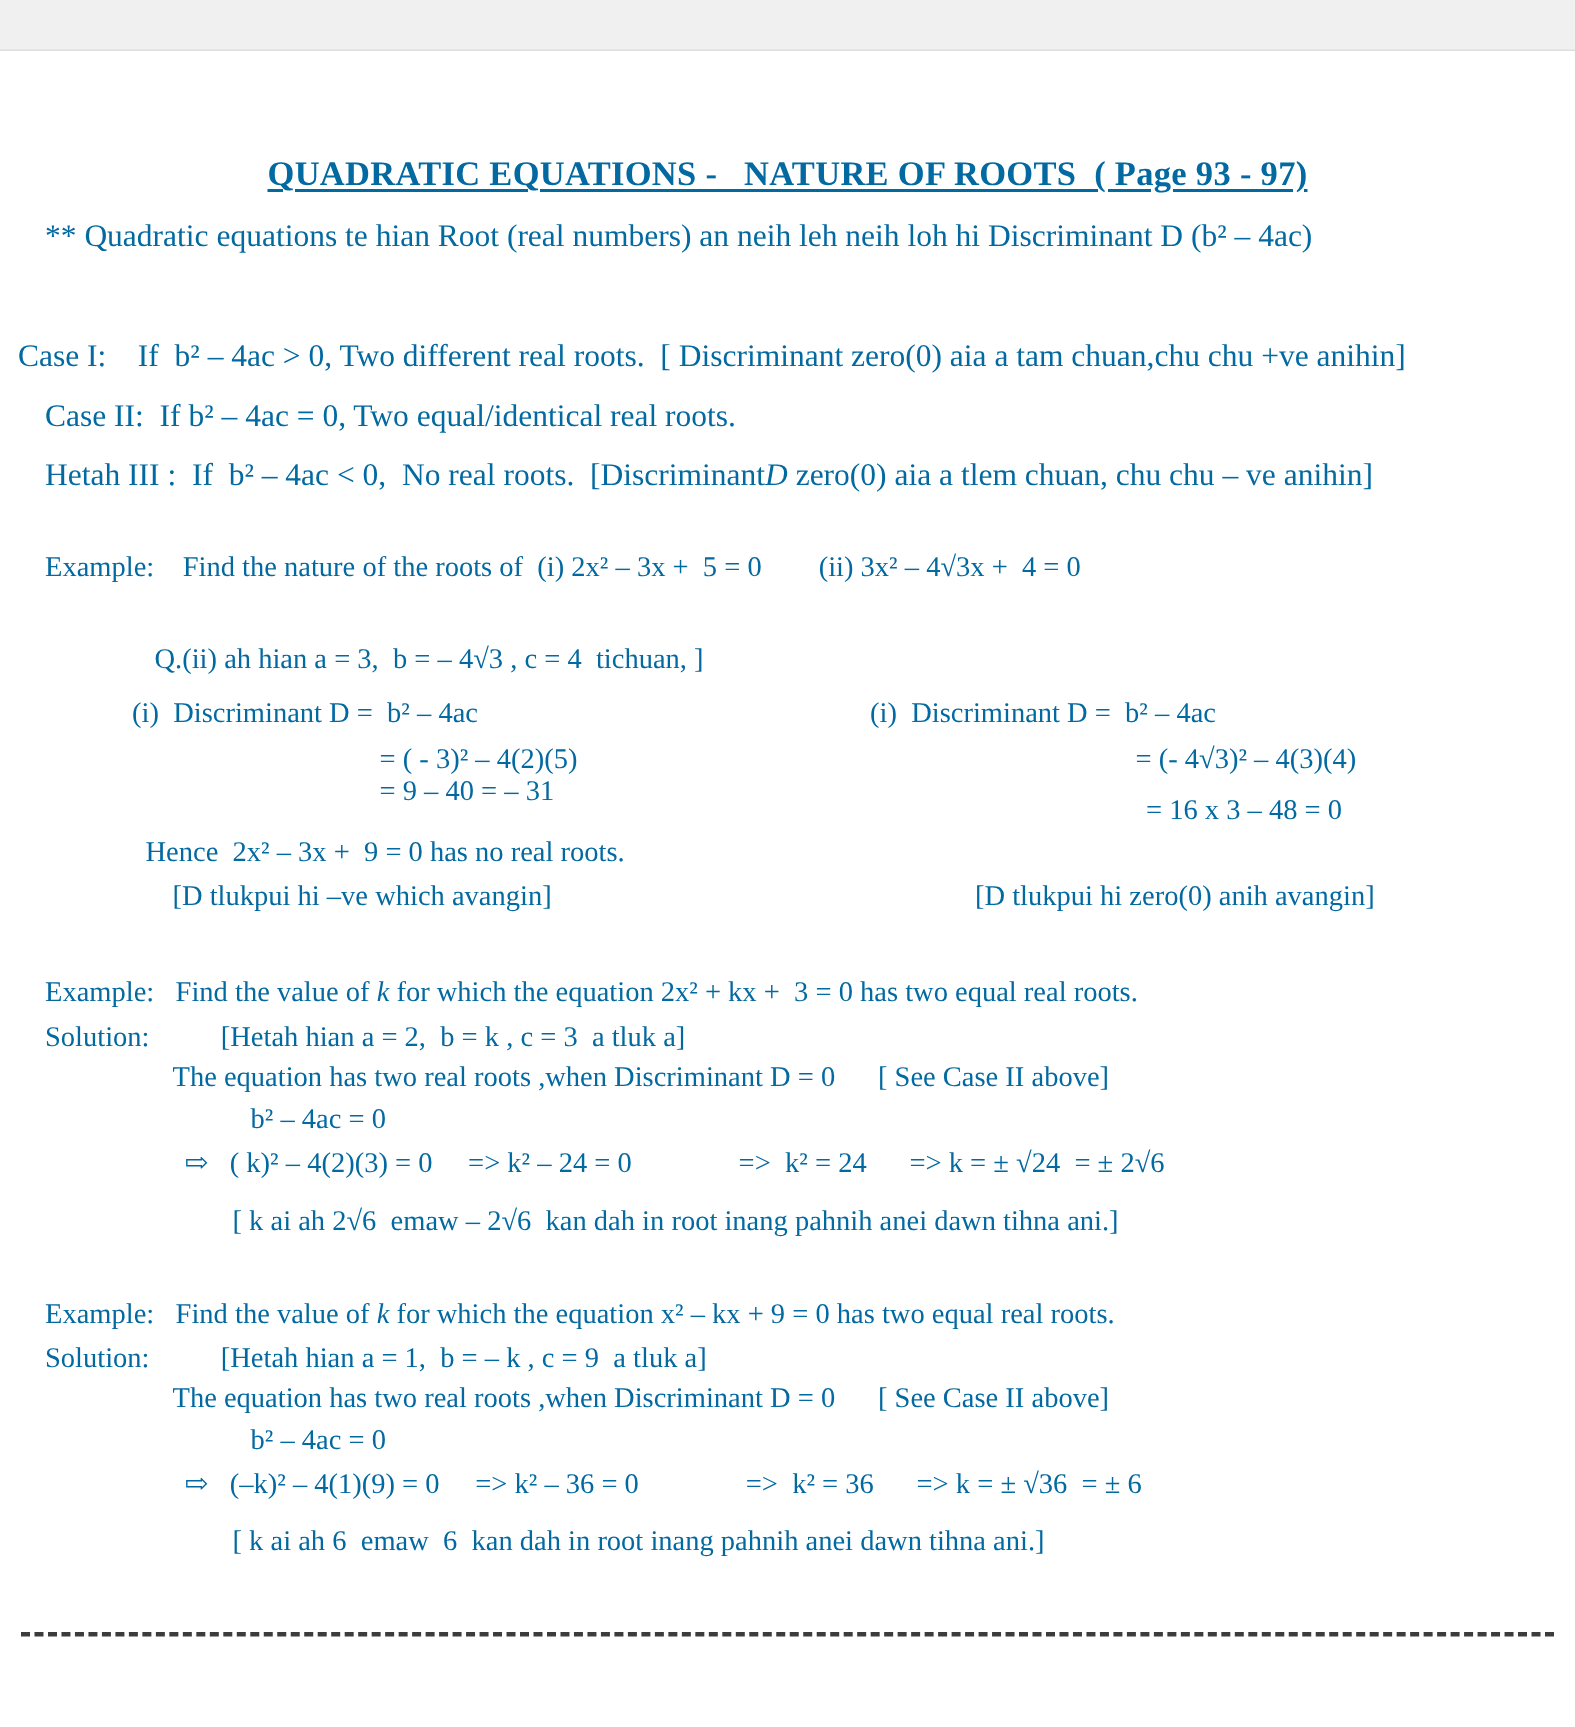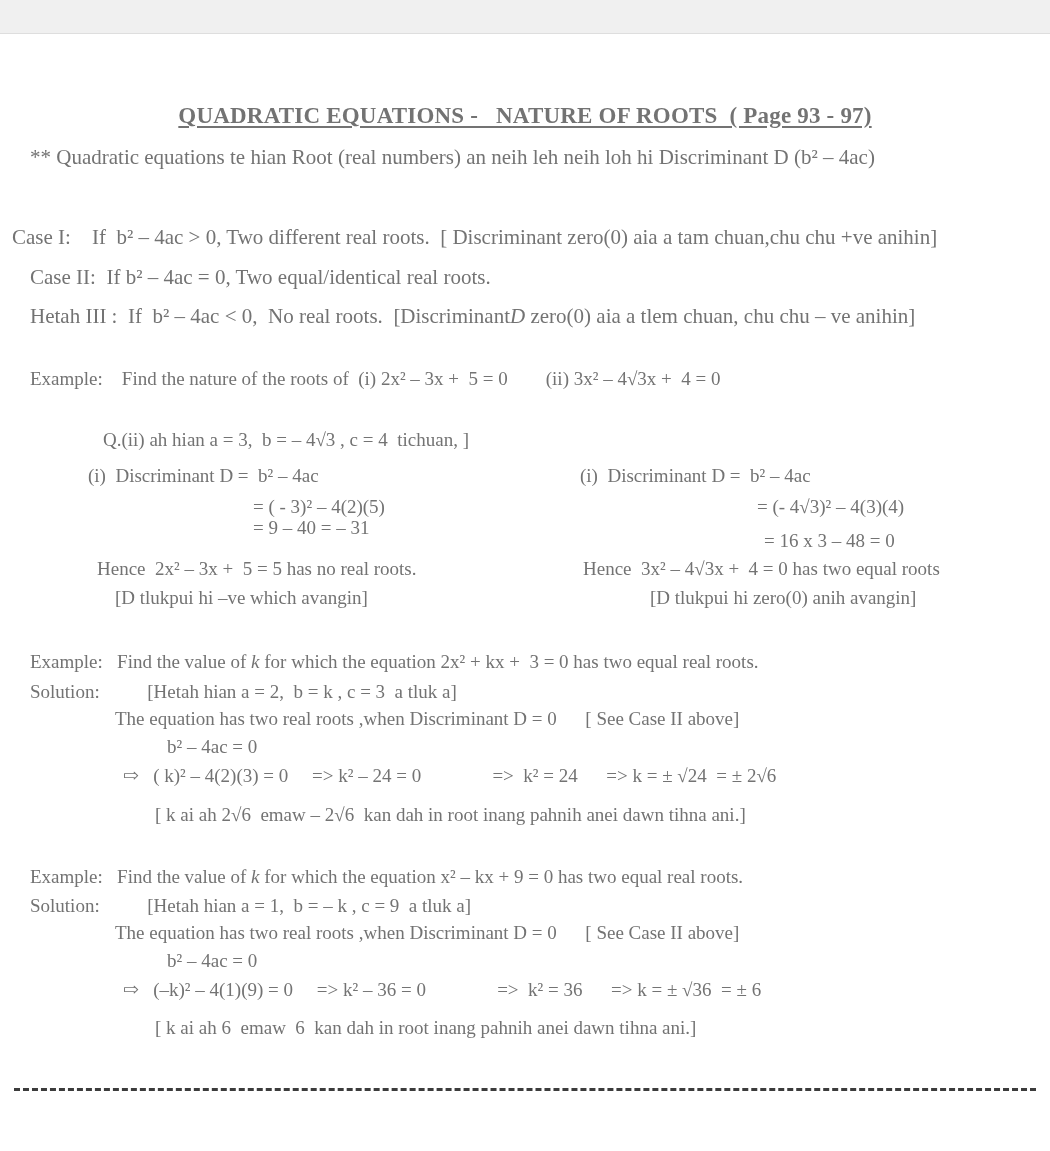--- a/index.html
+++ b/index.html
@@ -3,21 +3,21 @@
 <meta charset="utf-8">
 <style>
   html, body { margin: 0; padding: 0; background: #ffffff; }
   .page {
     position: relative;
     width: 1050px;
     height: 1151px;
     background: #ffffff;
     overflow: hidden;
     font-family: "Liberation Serif", "DejaVu Serif", serif;
-    color: #737373;
+    color: #0369a1;
   }
   .top-band {
     position: absolute;
     top: 0; left: 0;
     width: 100%; height: 33px;
     background: #f0f0f0;
     border-bottom: 1px solid #dedede;
   }
   .title-row {
     position: absolute;
@@ -67,27 +67,26 @@
   <div class="line sz21" style="top:224px;left:12px"><span>Case I:    If  </span><span class="b">b² – 4ac &gt; 0, Two different real roots</span><span>.  [ Discriminant zero(0) aia a tam chuan,chu chu +ve anihin]</span></div>
   <div class="line sz21" style="top:264px;left:30px"><span>Case II:  If </span><span class="b">b² – 4ac = 0, Two equal/identical real roots.</span></div>
   <div class="line sz21" style="top:303px;left:30px"><span>Hetah III :  If  </span><span class="b">b² – 4ac &lt; 0,  No real roots.</span><span>  [Discriminant</span><span class="b i">D </span><span>zero(0) aia a tlem chuan, chu chu – ve anihin]</span></div>
 
   <div class="line" style="top:367px;left:30px"><span class="b">Example:</span><span>    Find the nature of the roots of  (i) 2x² – 3x +  5 = 0        (ii) 3x² – 4√3x +  4 = 0</span></div>
   <div class="line" style="top:428px;left:103px"><span>Q.(ii) ah hian </span><span class="b">a = 3,  b = – 4√3 , c = 4</span><span>  tichuan, ]</span></div>
 
   <div class="line" style="top:464px;left:88px"><span>(i)  </span><span class="b">Discriminant D =  b² – 4ac</span></div>
   <div class="line" style="top:495px;left:253px"><span class="b">= ( - 3)² – 4(2)(5)</span></div>
   <div class="line" style="top:516px;left:253px"><span class="b">= 9 – 40 = – 31</span></div>
-  <div class="line" style="top:557px;left:97px"><span>Hence  2x² – 3x +  5 = 5 has no real roots.</span></div>
+  <div class="line" style="top:557px;left:97px"><span>Hence  2x² – 3x +  9 = 0 has no real roots.</span></div>
   <div class="line" style="top:586px;left:115px"><span class="b">[D tlukpui hi –ve which avangin]</span></div>
 
   <div class="line" style="top:464px;left:580px"><span>(i)  </span><span class="b">Discriminant D =  b² – 4ac</span></div>
   <div class="line" style="top:495px;left:757px"><span class="b">= (- 4√3)² – 4(3)(4)</span></div>
   <div class="line" style="top:529px;left:764px"><span class="b">= 16 x 3 – 48 = 0</span></div>
-  <div class="line" style="top:557px;left:583px"><span>Hence  3x² – 4√3x +  4 = 0 has two equal roots</span></div>
   <div class="line" style="top:586px;left:650px"><span class="b">[D tlukpui hi zero(0) anih avangin]</span></div>
 
   <div class="line" style="top:650px;left:30px"><span class="b">Example:</span><span>   Find the value of </span><span class="i">k</span><span> for which the equation 2x² + kx +  3 = 0 has two equal real roots.</span></div>
   <div class="line" style="top:680px;left:30px"><span>Solution:          [Hetah hian </span><span class="b">a = 2,  b = k , c = 3</span><span>  a tluk a]</span></div>
   <div class="line" style="top:707px;left:115px"><span>The equation has two real roots ,when Discriminant D = 0      [ See Case II above]</span></div>
   <div class="line" style="top:735px;left:167px"><span class="b">b² – 4ac = 0</span></div>
   <div class="line" style="top:764px;left:123px"><span>⇨   </span><span class="b">( k)² – 4(2)(3) = 0</span><span>     =&gt; </span><span class="b">k² – 24 = 0</span><span>               =&gt;  </span><span class="b">k² = 24</span><span>      =&gt; </span><span class="b">k = ± √24  = ± 2√6</span></div>
   <div class="line" style="top:803px;left:155px"><span>[ k ai ah 2√6  </span><span class="b">emaw</span><span> – 2√6  kan dah in root inang pahnih anei dawn tihna ani.]</span></div>
 
   <div class="line" style="top:865px;left:30px"><span class="b">Example:</span><span>   Find the value of </span><span class="i">k</span><span> for which the equation x² – kx + 9 = 0 has two equal real roots.</span></div>

